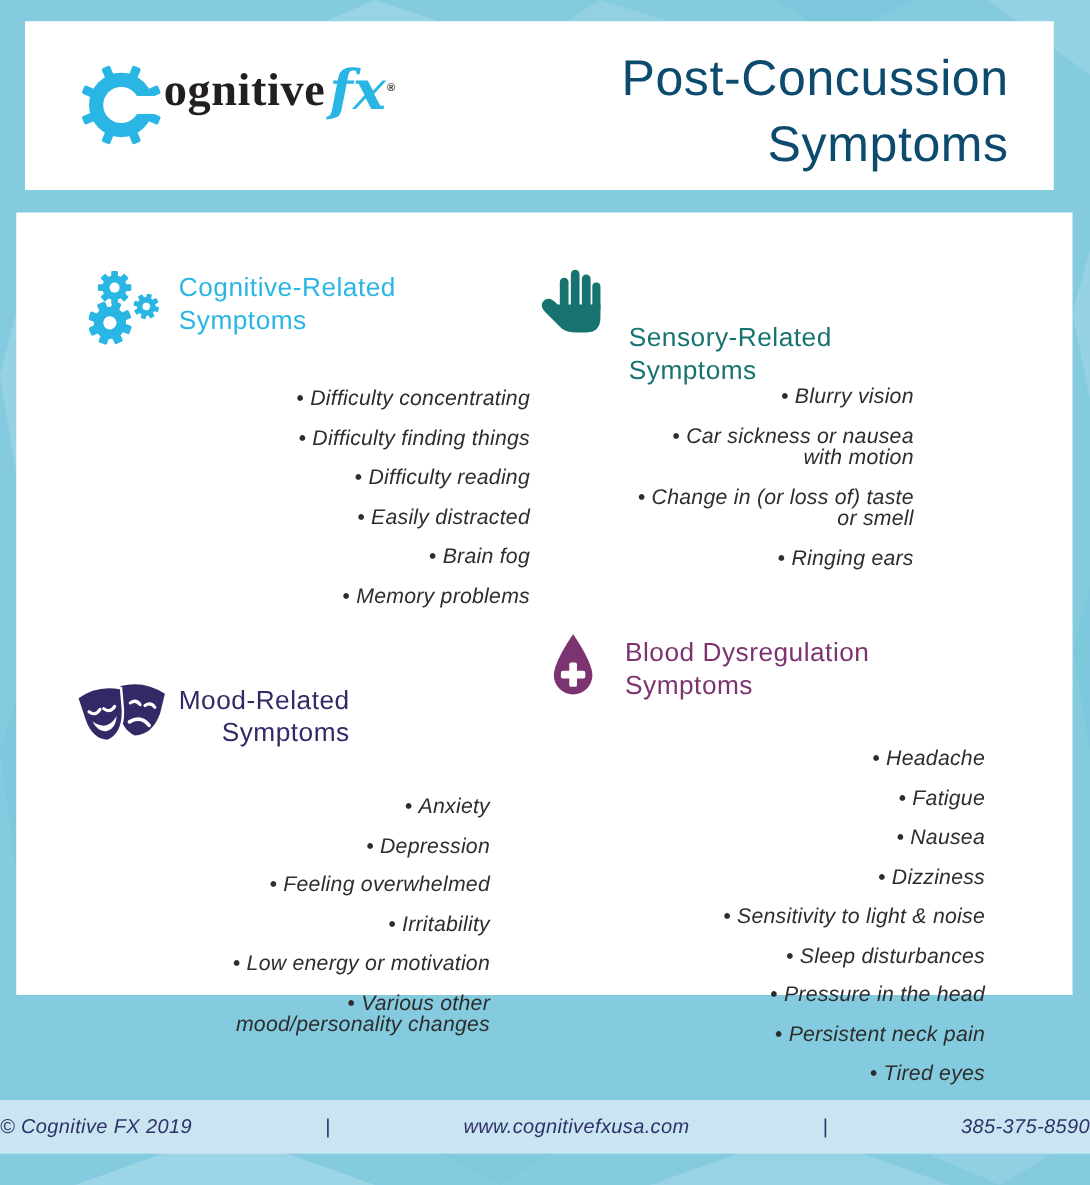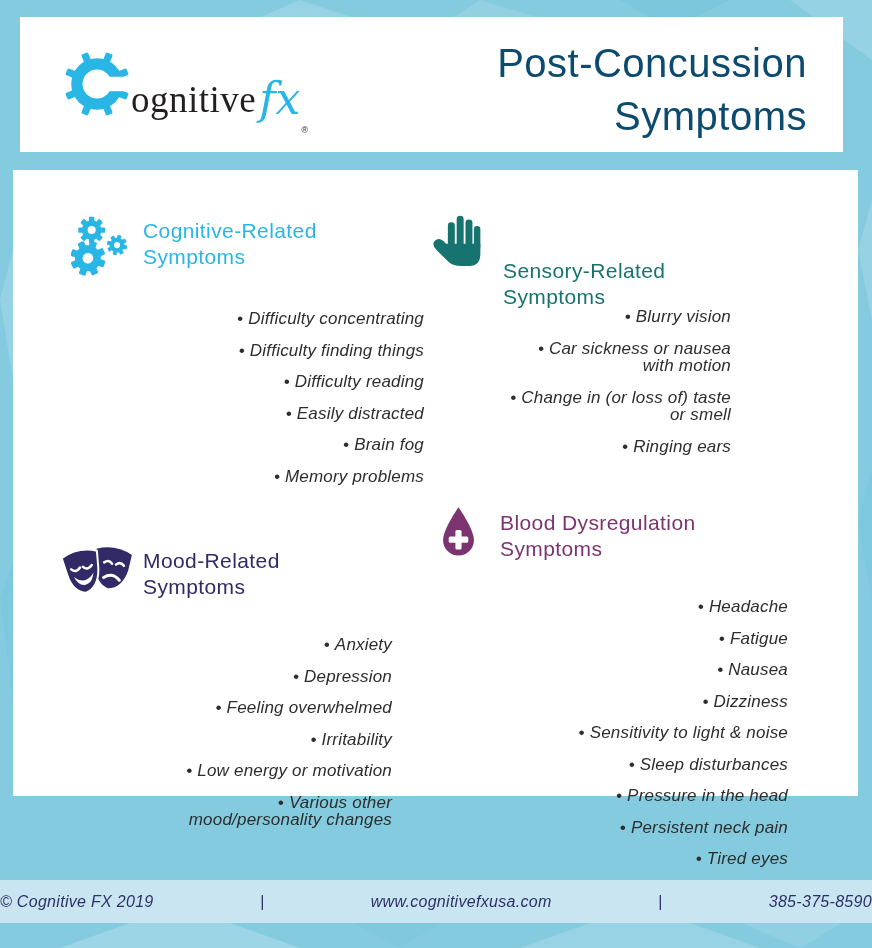--- a/index.html
+++ b/index.html
@@ -9,21 +9,21 @@
     background:#84cbdf;
     overflow:hidden;
     font-family:"Liberation Sans", sans-serif;
   }
   .bg-facets{position:absolute;left:0;top:0;width:872px;height:948px;}
   .card{position:absolute;background:#ffffff;}
   .header-card{left:20px;top:17px;width:823px;height:135px;}
   .content-card{left:13px;top:170px;width:845px;height:626px;}
 
   
-  .logo{position:absolute;left:44px;top:34px;display:flex;align-items:flex-end;}
+  .logo{position:absolute;left:44px;top:34px;display:flex;align-items:flex-start;font-weight:bold;}
   .logo-text{font-family:"Liberation Serif", serif;font-size:37px;color:#231f20;letter-spacing:.5px;margin-left:1px;}
   .logo-fx{font-family:"DejaVu Serif", serif;font-style:italic;font-size:44px;color:#29b6e4;margin-left:3px;line-height:1;}
   .logo-reg{font-size:9px;color:#231f20;position:relative;top:14px;left:1px;}
 
   
   .header-title{
     position:absolute;right:36px;top:20px;margin:0;
     text-align:right;color:#0c4a6e;font-weight:400;
     font-size:40px;line-height:53px;letter-spacing:.5px;
   }
@@ -42,21 +42,21 @@
 
   .icon-cognitive{left:58px;top:46px;}
   .title-cognitive{left:130px;top:48px;color:#29b6e4;}
   .list-cognitive{left:131px;top:140px;width:280px;}
 
   .icon-sensory{left:420px;top:40px;}
   .title-sensory{left:490px;top:44px;color:#17736f;margin-top:44px;}
   .list-sensory{left:490px;top:138px;width:228px;}
 
   .icon-mood{left:48px;top:372px;}
-  .title-mood{left:130px;top:378px;color:#312a66;}
+  .title-mood{left:130px;top:378px;color:#312a66;text-align:right;}
   .list-mood{left:131px;top:466px;width:248px;}
 
   .icon-blood{left:427px;top:336px;}
   .title-blood{left:487px;top:340px;color:#7c3470;}
   .list-blood{left:490px;top:428px;width:285px;}
 
   
   .footer{
     position:absolute;left:0;top:880px;width:872px;height:43px;
     background:#c8e5f1;

